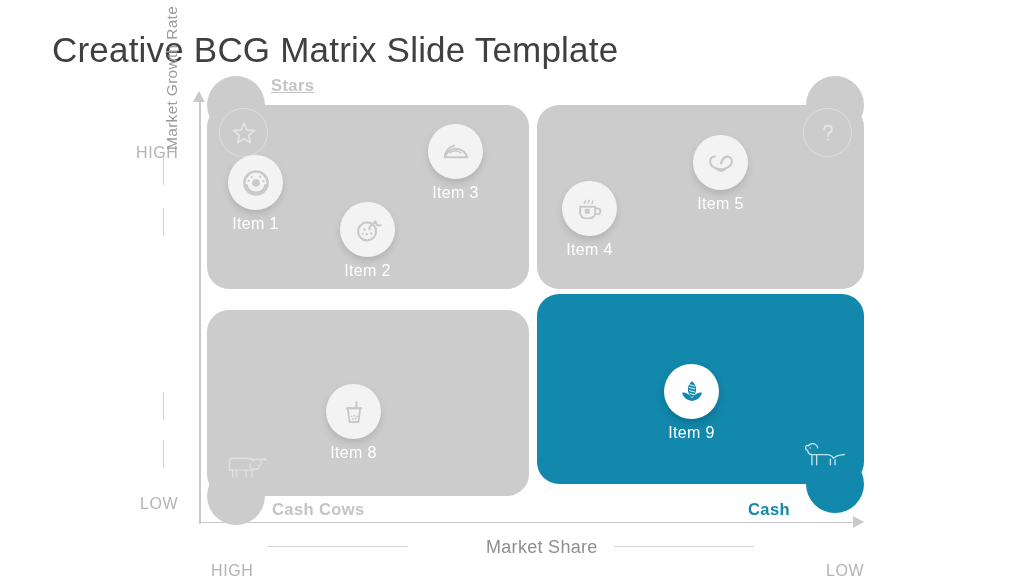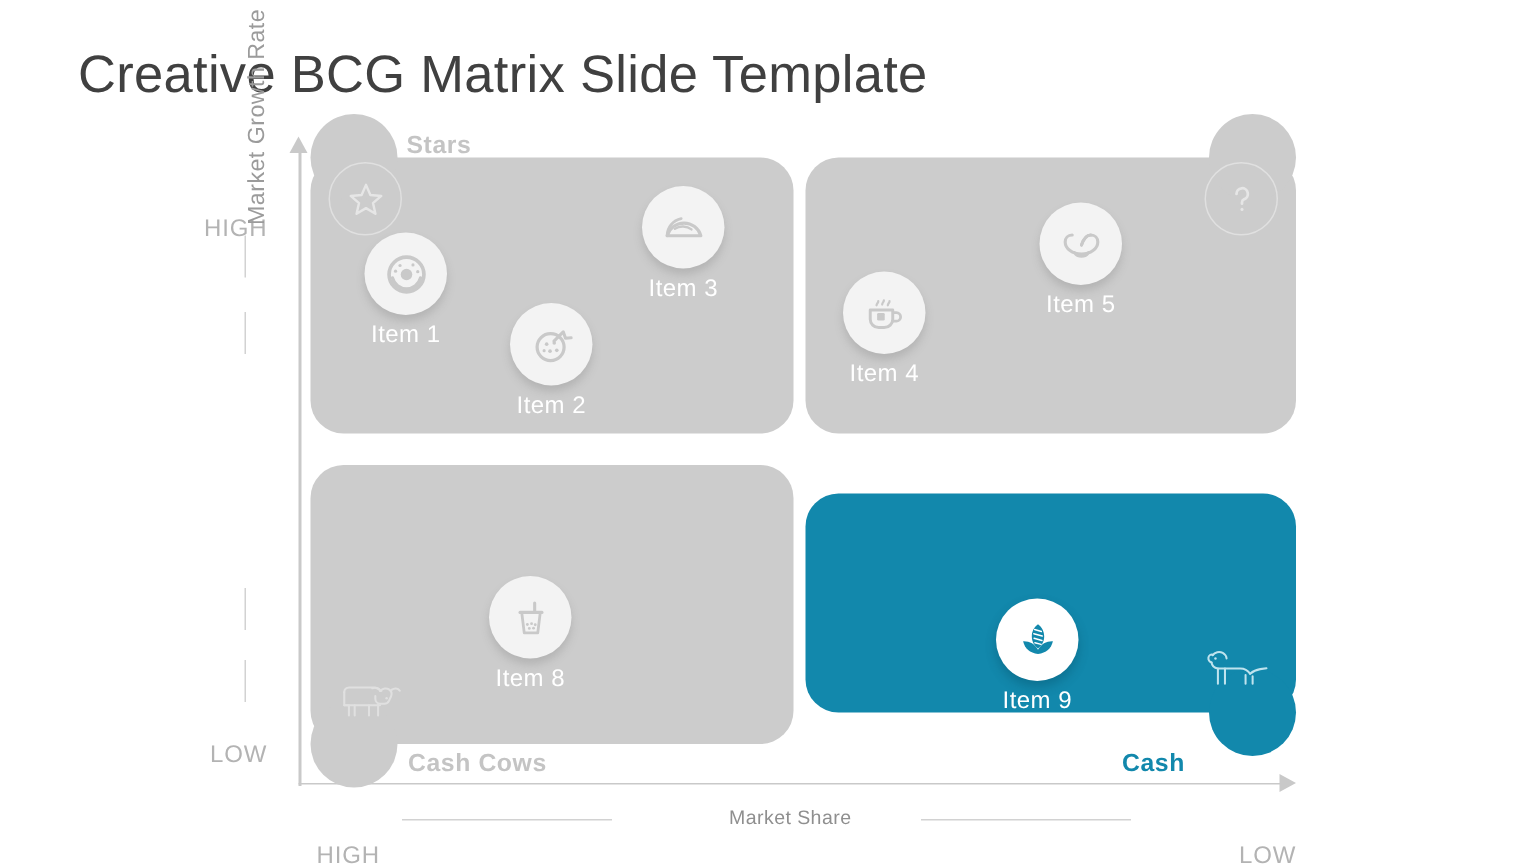--- a/index.html
+++ b/index.html
@@ -43,37 +43,37 @@
   .y-tick{position:absolute;left:163px;width:1.4px;background:#d2d2d2;}
   .y-tick.t1{top:157px;height:28px;}
   .y-tick.t2{top:208px;height:28px;}
   .y-tick.t3{top:392px;height:28px;}
   .y-tick.t4{top:440px;height:28px;}
 
   .x-high{left:211px;top:537px;}
   .x-low{left:826px;top:537px;}
   .x-title{
     position:absolute;left:486px;top:537px;
-    color:#8f8f8f;font-size:13px;letter-spacing:.3px;white-space:nowrap;
+    color:#8f8f8f;font-size:18px;letter-spacing:.3px;white-space:nowrap;
   }
   .x-tick{position:absolute;top:545.5px;height:1.4px;background:#d2d2d2;}
   .x-tick.a{left:268px;width:140px;}
   .x-tick.b{left:614px;width:140px;}
 
   
   .quad{position:absolute;}
   .quad-body{
     position:absolute;inset:0;border-radius:22px;background:#cccccc;
   }
   .quad.dogs .quad-body{background:#1288ac;}
 
   .q-stars   {left:207px;top:105px;width:322px;height:184px;}
   .q-question{left:537px;top:105px;width:327px;height:184px;}
   .q-cash    {left:207px;top:310px;width:322px;height:186px;}
-  .q-dogs    {left:537px;top:329px;width:327px;height:146px;}
+  .q-dogs    {left:537px;top:294px;width:327px;height:190px;}
 
   
   .bulge{position:absolute;width:58px;height:58px;border-radius:50%;background:#cccccc;}
   .quad.dogs .bulge{background:#1288ac;}
   .bulge.tl{left:-0px;top:-29px;}
   .bulge.tr{right:-0px;top:-29px;}
   .bulge.bl{left:-0px;bottom:-29px;}
   .bulge.br{right:-0px;bottom:-29px;}
 
   
@@ -86,21 +86,21 @@
   .corner-badge.tr{right:12px;top:3px;}
   .corner-badge.bl{left:14px;bottom:6px;border-color:transparent;}
   .corner-badge.br{right:14px;bottom:6px;border-color:transparent;}
   .corner-badge svg{display:block;}
 
   
   .quad-caption{
     position:absolute;font-size:16.5px;font-weight:bold;letter-spacing:.4px;
     color:#c4c4c4;white-space:nowrap;
   }
-  .cap-stars   {left:271px;top:88px;}
+  .cap-stars   {left:271px;top:76px;text-decoration:underline;}
   .cap-question{left:664px;top:84px;}
   .cap-cash    {left:272px;top:500px;}
   .cap-dogs    {left:748px;top:500px;color:#1288ac;}
 
   
   .item{position:absolute;text-align:center;}
   .bubble{
     position:relative;width:55px;height:55px;border-radius:50%;
     background:#f3f3f3;margin:0 auto;
     box-shadow:0 4px 6px rgba(120,120,120,.28);
@@ -146,21 +146,21 @@
 
   <div class="quad q-stars">
     <div class="quad-body"></div>
     <div class="bulge tl"></div>
     <div class="corner-badge tl">
       <svg width="26" height="26" viewBox="0 0 24 24" fill="none" stroke="#e6e6e6" stroke-width="1.5" stroke-linejoin="round">
         <polygon points="12,3 14.7,9.2 21.4,9.8 16.3,14.2 17.8,20.8 12,17.3 6.2,20.8 7.7,14.2 2.6,9.8 9.3,9.2"></polygon>
       </svg>
     </div>
 
-    <div class="item" style="left:21px;top:50px;width:85px;">
+    <div class="item" style="left:6px;top:50px;width:85px;">
       <div class="bubble">
         <svg width="30" height="30" viewBox="0 0 32 32" fill="none">
           <circle cx="16" cy="16" r="12.4" stroke="#c9c9c9" stroke-width="2.6"></circle>
           <circle cx="16" cy="16" r="4.1" fill="#c9c9c9"></circle>
           <path d="M6 18.4a10.3 10.3 0 0 0 20 0" stroke="#c9c9c9" stroke-width="2.4" stroke-linecap="round"></path>
           <circle cx="11.4" cy="9.6" r="1.15" fill="#c9c9c9"></circle>
           <circle cx="20.6" cy="9.2" r="1.15" fill="#c9c9c9"></circle>
           <circle cx="24" cy="14" r="1.15" fill="#c9c9c9"></circle>
           <circle cx="8.2" cy="13.6" r="1.15" fill="#c9c9c9"></circle>
         </svg>

